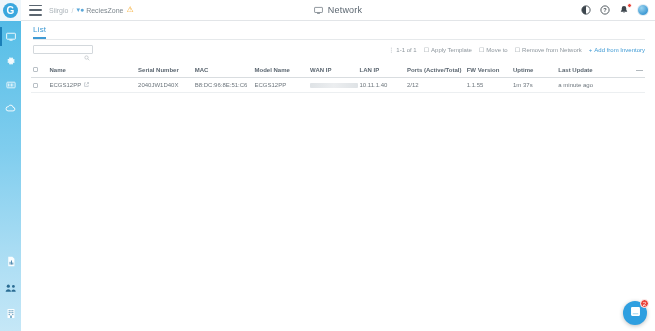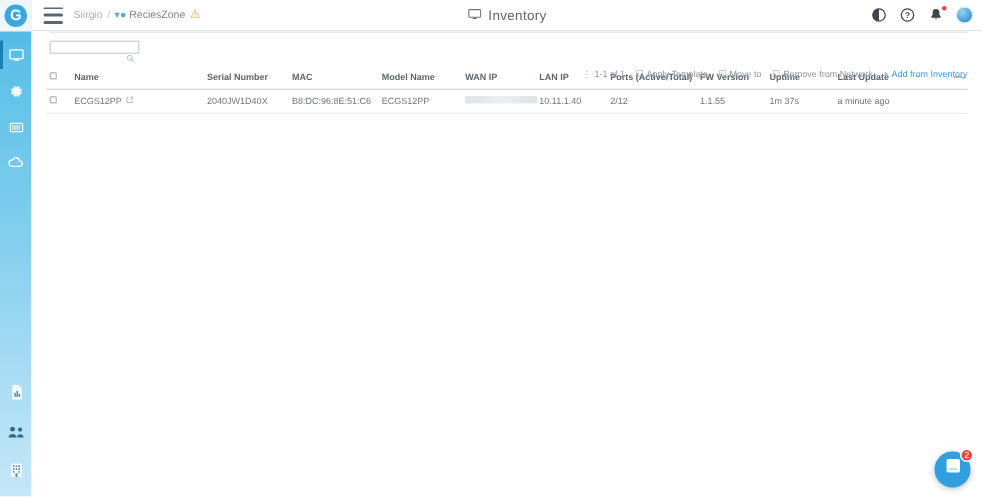--- a/index.html
+++ b/index.html
@@ -282,21 +282,21 @@
         <span class="warn-icon">⚠</span>
       </div>
 
       <div class="page-title">
         <span>
           <svg width="9" height="9" viewBox="0 0 16 16">
             <rect x="1" y="2.5" width="14" height="9" rx="1" fill="none" stroke="#6b757d" stroke-width="1.3"></rect>
             <rect x="5.5" y="12.2" width="5" height="1.5" fill="#6b757d"></rect>
           </svg>
         </span>
-        <span class="t">Inventory</span>
+        <span class="t">Network</span>
       </div>
 
       <div class="topbar-actions">
 
         <span class="ticon">
           <svg width="10" height="10" viewBox="0 0 16 16">
             <circle cx="8" cy="8" r="6.6" fill="none" stroke="#3d464d" stroke-width="1.4"></circle>
             <path d="M8 1.4a6.6 6.6 0 000 13.2z" fill="#3d464d"></path>
           </svg>
         </span>
@@ -315,20 +315,23 @@
           </svg>
           <span class="badge-dot"></span>
         </span>
 
         <span class="avatar"></span>
       </div>
     </header>
 
     <main class="content">
 
+      <div class="tabs">
+        <div class="tab">List</div>
+      </div>
       <div class="tabs-rule"></div>
 
       <div class="search-row">
         <div class="search-box">
           <input type="text" placeholder="" style="">
           <span class="mag">
             <svg width="6" height="6" viewBox="0 0 12 12">
               <circle cx="5" cy="5" r="3.3" fill="none" stroke="#aeb5bb" stroke-width="1.2"></circle>
               <line x1="7.6" y1="7.6" x2="10.6" y2="10.6" stroke="#aeb5bb" stroke-width="1.2"></line>
             </svg>

